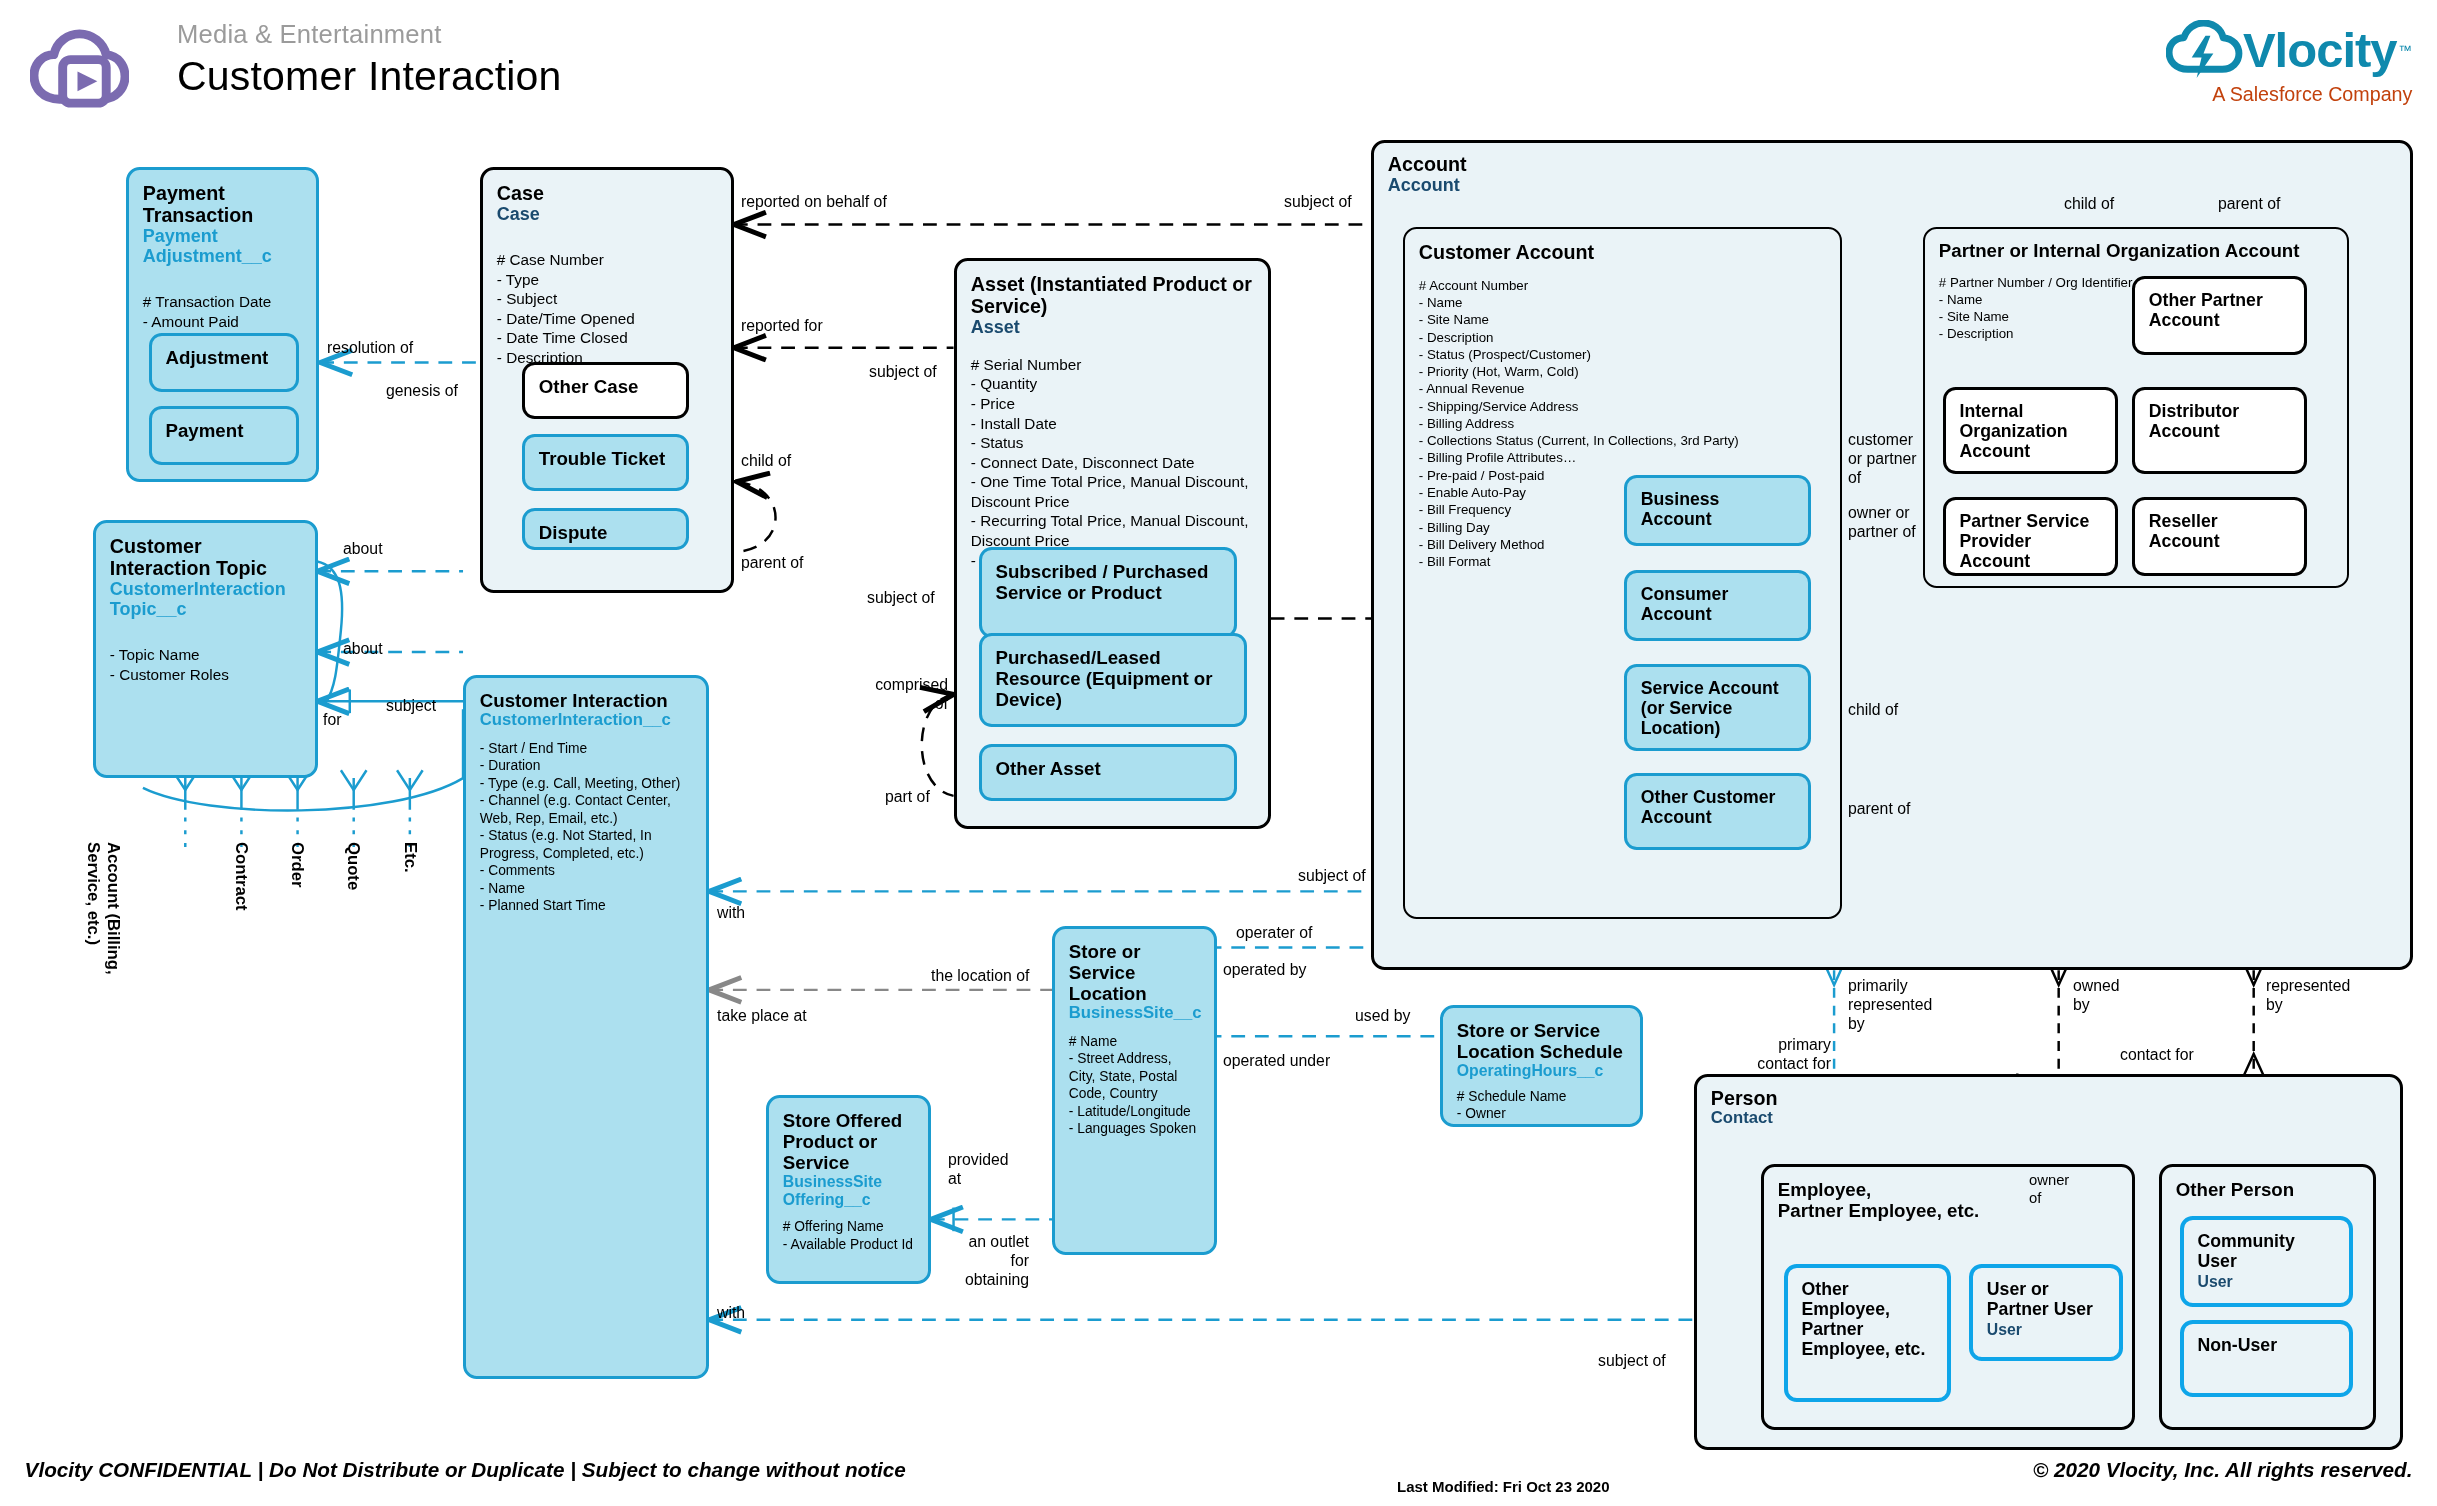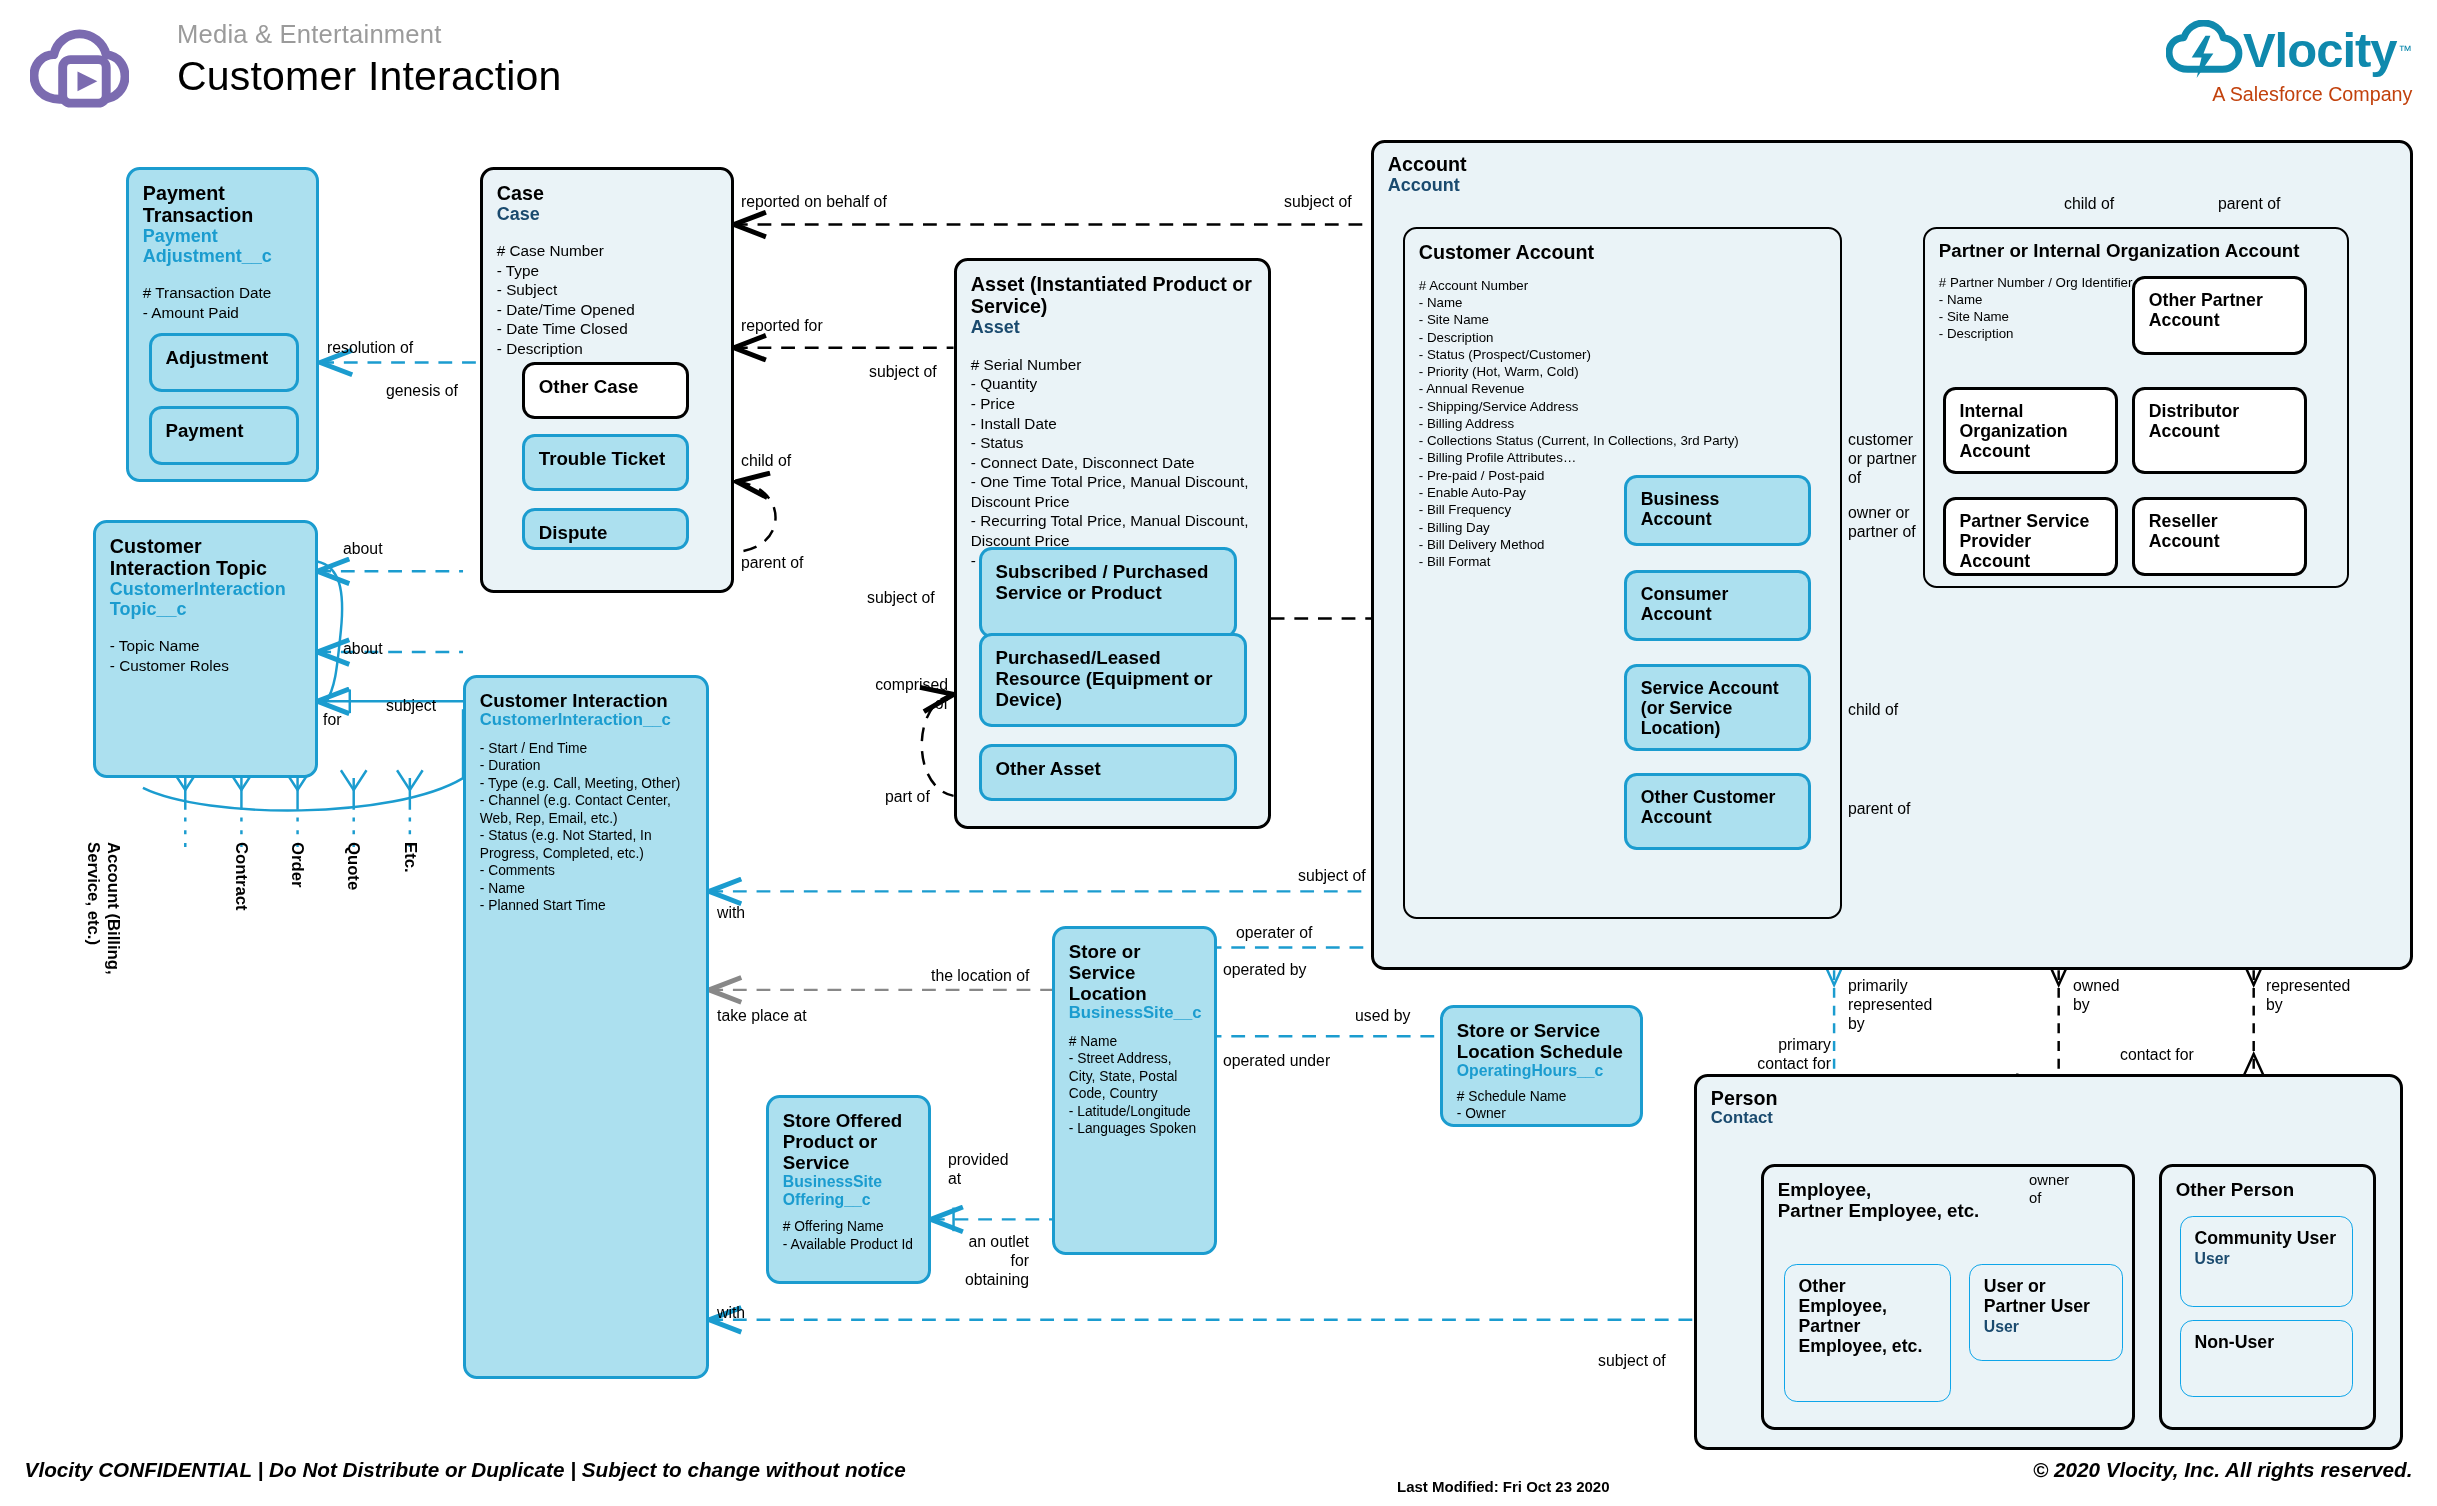--- a/index.html
+++ b/index.html
@@ -23,30 +23,30 @@
   .box{box-sizing:border-box;border-radius:13.8px;}
   .b-blue{background:#ace0ef;border:3px solid #1b9ccf;}
   .b-pale{background:#eaf3f7;border:3px solid #000;}
   .b-white{background:#fff;border:3px solid #000;}
   .b-pale-thin{background:#eaf3f7;border:2.5px solid #000;}
   .ttl{font-weight:bold;font-size:19.7px;line-height:1.12;}
   .ttl-sm{font-weight:bold;font-size:18.7px;line-height:1.13;}
   .api{font-weight:bold;font-size:18px;line-height:1.12;}
   .api-c{color:#1b9ccf;}
   .api-d{color:#1a4a6e;}
-  .attrs{font-size:15.3px;line-height:1.28;margin-top:17px;white-space:pre-line;}
+  .attrs{font-size:15.3px;line-height:1.28;margin-top:26px;white-space:pre-line;}
   .attrs-sm{font-size:13.8px;line-height:1.27;margin-top:9.9px;white-space:pre-line;}
   .pad{padding:11.8px 13.8px;}
 
   
   .chip{box-sizing:border-box;border-radius:12.8px;display:flex;align-items:flex-start;
         padding:10.8px 13.8px;font-weight:bold;font-size:18.7px;line-height:1.14;}
   .chip-blue{background:#ace0ef;border:3px solid #1b9ccf;}
   .chip-white{background:#fff;border:3px solid #000;}
-  .chip-pale{background:#eaf3f7;border:1px solid #0ea5e9;}
+  .chip-pale{background:#eaf3f7;border:4px solid #0ea5e9;}
   .chip .sub{font-size:15.8px;font-weight:bold;color:#1a4a6e;display:block;margin-top:2px;}
 
   
   .rel{position:absolute;font-size:15.8px;line-height:1.2;color:#000;white-space:pre-line;}
 
   
   svg.conn{position:absolute;left:0;top:0;width:2437px;height:1506px;pointer-events:none;}
 
   
   .vlab{position:absolute;font-weight:bold;font-size:16.7px;

